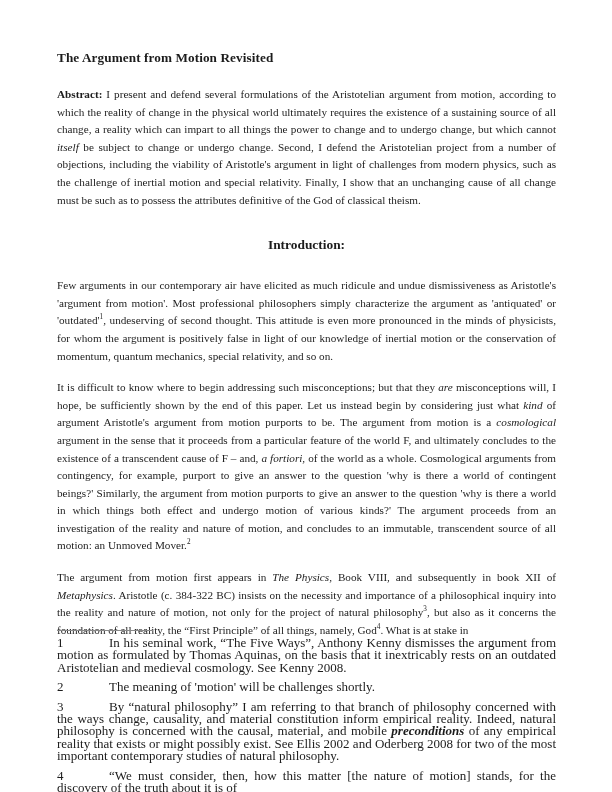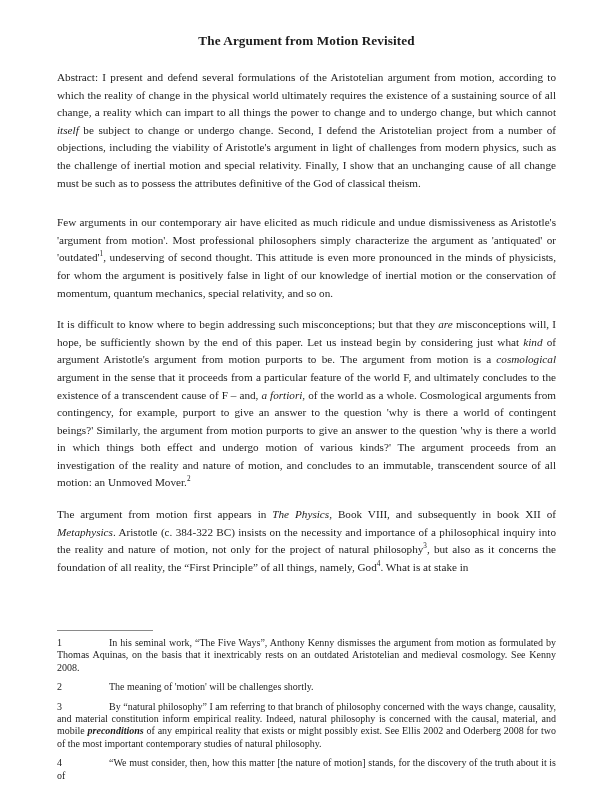--- a/index.html
+++ b/index.html
@@ -23,22 +23,21 @@
   }
   .content {
     position: absolute;
     left: 57px;
     top: 0;
     width: 499px;
   }
 
   
   .title-block {
-    padding-top: 32px;
-    text-align: center;
+    padding-top: 49px;
   }
   .doc-title {
     font-size: 13.2px;
     line-height: 18px;
     font-weight: 700;
     letter-spacing: 0.1px;
     margin: 0;
   }
   .doc-author {
     font-size: 12.4px;
@@ -49,21 +48,21 @@
 
   
   .abstract {
     margin-top: 19px;
     font-size: 11.2px;
     line-height: 17.6px;
     text-align: justify;
     text-justify: inter-word;
   }
   .abstract .lead {
-    font-weight: 400;
+    font-weight: 700;
   }
 
   
   .section-heading {
     margin: 26px 0 0 0;
     text-align: center;
     font-size: 13.4px;
     line-height: 20px;
     font-weight: 700;
   }
@@ -99,21 +98,21 @@
     width: 499px;
   }
   .footnote-rule {
     width: 96px;
     height: 0;
     border: 0;
     border-top: 1px solid #8a8a8a;
     margin: 0 0 6px 0;
   }
   .footnote {
-    font-size: 10px;
+    font-size: 13px;
     line-height: 12.4px;
     text-align: justify;
     text-justify: inter-word;
     margin: 0 0 7px 0;
     text-indent: 0;
   }
   .footnote .fn-num {
     display: inline-block;
     width: 52px;
   }
@@ -128,20 +127,21 @@
 <div class="page">
 
   <div class="content">
 
     <div class="title-block">
       <h1 class="doc-title">The Argument from Motion Revisited</h1>
     </div>
 
     <p class="abstract"><span class="lead">Abstract:</span><span> I present and defend several formulations of the Aristotelian argument from motion, according to which the reality of change in the physical world ultimately requires the existence of a sustaining source of all change, a reality which can impart to all things the power to change and to undergo change, but which cannot </span><i>itself</i><span> be subject to change or undergo change. Second, I defend the Aristotelian project from a number of objections, including the viability of Aristotle's argument in light of challenges from modern physics, such as the challenge of inertial motion and special relativity. Finally, I show that an unchanging cause of all change must be such as to possess the attributes definitive of the God of classical theism.</span></p>
 
+    <h2 class="section-heading">Introduction:</h2>
 
     <div class="body-text">
 
       <p class="para"><span>Few arguments in our contemporary air have elicited as much ridicule and undue dismissiveness as Aristotle's 'argument from motion'. Most professional philosophers simply characterize the argument as 'antiquated' or 'outdated'</span><sup>1</sup><span>, undeserving of second thought. This attitude is even more pronounced in the minds of physicists, for whom the argument is positively false in light of our knowledge of inertial motion or the conservation of momentum, quantum mechanics, special relativity, and so on.</span></p>
 
       <p class="para"><span>It is difficult to know where to begin addressing such misconceptions; but that they </span><i>are</i><span> misconceptions will, I hope, be sufficiently shown by the end of this paper. Let us instead begin by considering just what </span><i>kind</i><span> of argument Aristotle's argument from motion purports to be. The argument from motion is a </span><i>cosmological</i><span> argument in the sense that it proceeds from a particular feature of the world F, and ultimately concludes to the existence of a transcendent cause of F – and, </span><i>a fortiori</i><span>, of the world as a whole. Cosmological arguments from contingency, for example, purport to give an answer to the question 'why is there a world of contingent beings?' Similarly, the argument from motion purports to give an answer to the question 'why is there a world in which things both effect and undergo motion of various kinds?' The argument proceeds from an investigation of the reality and nature of motion, and concludes to an immutable, transcendent source of all motion: an Unmoved Mover.</span><sup>2</sup></p>
 
       <p class="para"><span>The argument from motion first appears in </span><i>The Physics</i><span>, Book VIII, and subsequently in book XII of </span><i>Metaphysics</i><span>. Aristotle (c. 384-322 BC) insists on the necessity and importance of a philosophical inquiry into the reality and nature of motion, not only for the project of natural philosophy</span><sup>3</sup><span>, but also as it concerns the foundation of all reality, the “First Principle” of all things, namely, God</span><sup>4</sup><span>. What is at stake in</span></p>
 
     </div>

